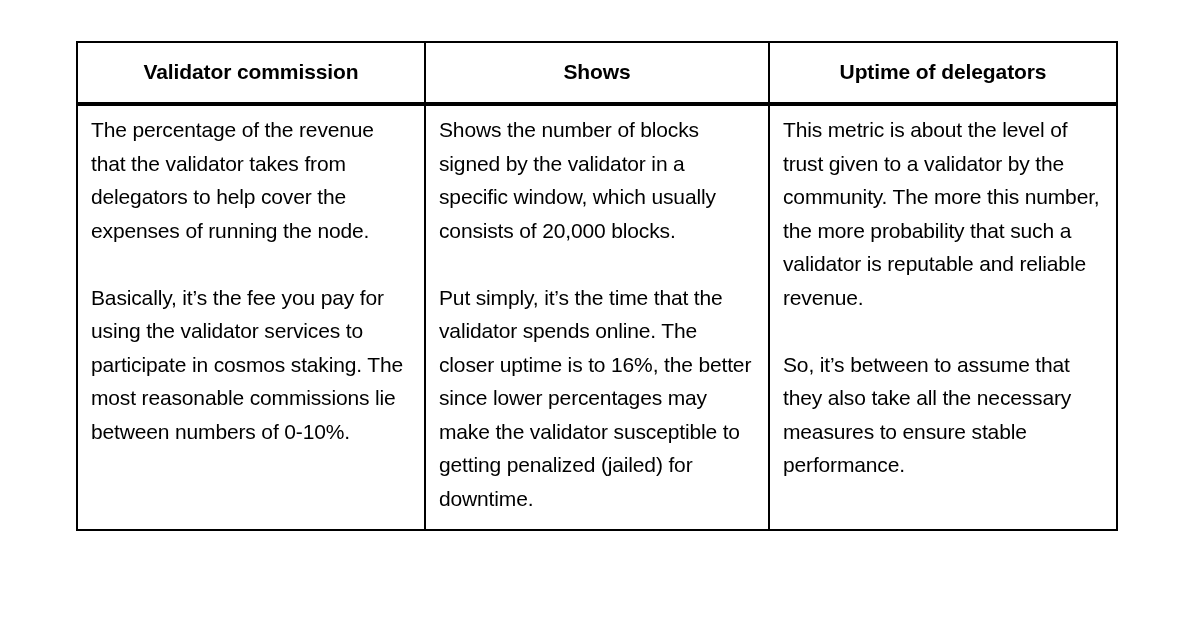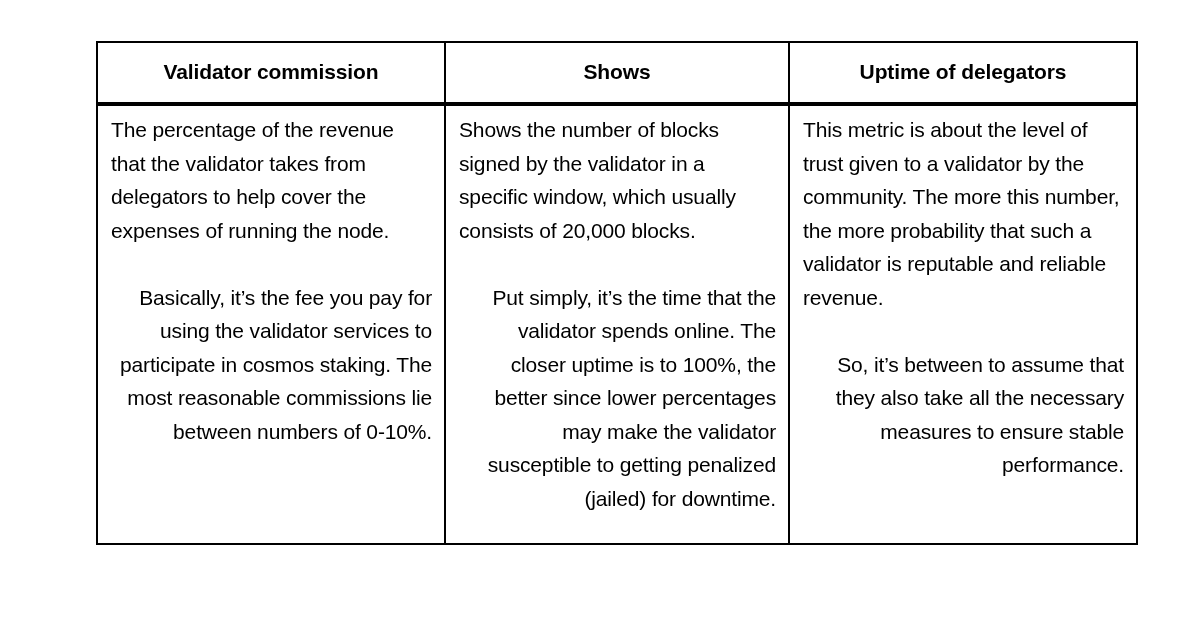--- a/index.html
+++ b/index.html
@@ -17,21 +17,21 @@
 
   .page {
     position: relative;
     width: 1200px;
     height: 622px;
     background: #ffffff;
   }
 
   .comparison-table {
     position: absolute;
-    left: 96px;
+    left: 76px;
     top: 41px;
     width: 1040px;
     border-collapse: collapse;
     table-layout: fixed;
     background: #ffffff;
   }
 
   .comparison-table col.col-1 { width: 348px; }
   .comparison-table col.col-2 { width: 344px; }
   .comparison-table col.col-3 { width: 348px; }
@@ -51,31 +51,30 @@
     padding: 16px 10px 17px 10px;
     border-bottom-width: 4px;
     letter-spacing: -0.1px;
   }
 
   .comparison-table tbody td {
     text-align: left;
     font-weight: normal;
     font-size: 21px;
     line-height: 33.5px;
-    padding: 7px 12px 28px 13px;
+    padding: 7px 12px 14px 13px;
     letter-spacing: -0.15px;
   }
 
   .cell-para {
     margin: 0;
   }
 
   .cell-para + .cell-para {
     margin-top: 33.5px;
-    text-align: right;
   }
 </style>
 </head>
 <body>
 
 <div class="page">
 
   <table class="comparison-table">
     <colgroup>
       <col class="col-1">
@@ -90,21 +89,21 @@
       </tr>
     </thead>
     <tbody>
       <tr>
         <td>
           <p class="cell-para">The percentage of the revenue that the validator takes from delegators to help cover the expenses of running the node.</p>
           <p class="cell-para">Basically, it’s the fee you pay for using the validator services to participate in cosmos staking. The most reasonable commissions lie between numbers of 0-10%.</p>
         </td>
         <td>
           <p class="cell-para">Shows the number of blocks signed by the validator in a specific window, which usually consists of 20,000 blocks.</p>
-          <p class="cell-para">Put simply, it’s the time that the validator spends online. The closer uptime is to 100%, the better since lower percentages may make the validator susceptible to getting penalized (jailed) for downtime.</p>
+          <p class="cell-para">Put simply, it’s the time that the validator spends online. The closer uptime is to 16%, the better since lower percentages may make the validator susceptible to getting penalized (jailed) for downtime.</p>
         </td>
         <td>
           <p class="cell-para">This metric is about the level of trust given to a validator by the community. The more this number, the more probability that such a validator is reputable and reliable revenue.</p>
           <p class="cell-para">So, it’s between to assume that they also take all the necessary measures to ensure stable performance.</p>
         </td>
       </tr>
     </tbody>
   </table>
 
 </div>

